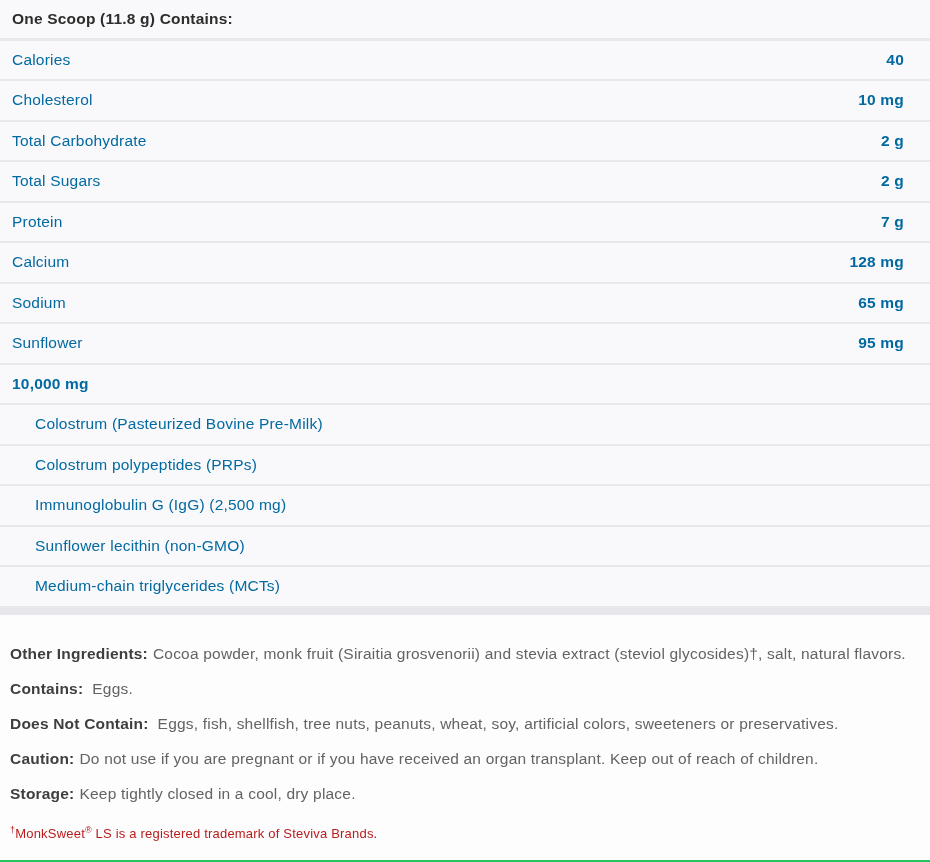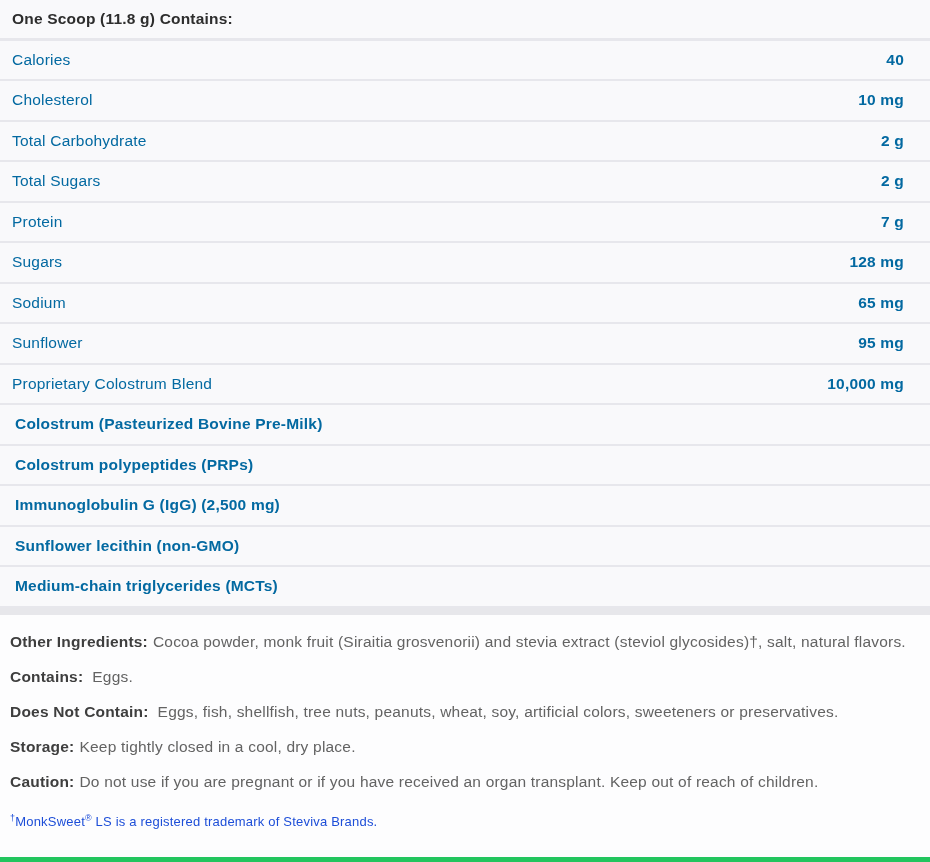--- a/index.html
+++ b/index.html
@@ -5,70 +5,70 @@
   * { margin: 0; padding: 0; box-sizing: border-box; }
   html, body {
     width: 930px; height: 862px;
     background: #fbfbfc;
     font-family: "Liberation Sans", "DejaVu Sans", sans-serif;
     overflow: hidden;
   }
   .panel {
     width: 930px; height: 862px;
     display: flex; flex-direction: column;
-    border-bottom: 5px solid #22c55e;
+    border-bottom: 2px solid #22c55e;
     background: #fbfbfc;
   }
   
   .facts-table { width: 100%; }
   .row {
     height: 40.53px;
     display: flex; align-items: center; justify-content: space-between;
     padding: 0 26px 0 12px;
     border-bottom: 2px solid #e7e7ec;
     background: #f9f9fb;
     font-size: 15.5px;
     color: #0369a1;
     letter-spacing: 0.2px;
   }
   .row.header-row {
     font-weight: bold;
     color: #2d2d2d;
     border-bottom-width: 3px;
   }
-  .row.indent { padding-left: 15px; font-weight: bold; }
+  .row.indent { padding-left: 35px; }
   .nutrient-label { white-space: nowrap; }
   .nutrient-value { white-space: nowrap; text-align: right; font-weight: bold; }
   .thick-divider {
     height: 7px;
     background: #e7e7eb;
     width: 100%;
   }
   
   .footer {
-    padding: 14px 10px 0 10px;
+    padding: 26px 10px 0 10px;
     background: #fdfdfe;
     flex: 1;
   }
   .para {
     font-size: 15.5px;
     line-height: 26px;
     color: #636363;
     letter-spacing: 0.2px;
     margin-bottom: 9px;
   }
   .para .plabel {
     font-weight: bold;
     color: #3e3e3e;
     margin-right: 5px;
   }
   .para.wide-gap .plabel { margin-right: 9px; }
   .footnote {
     font-size: 13px;
-    color: #1d4ed8;
+    color: #b91c1c;
     letter-spacing: 0.2px;
     margin-top: 14px;
     line-height: 18px;
   }
   .footnote sup { font-size: 9px; }
 </style>
 </head>
 <body>
 
 <div class="panel">
@@ -97,36 +97,35 @@
     <span class="nutrient-label">Total Sugars</span>
     <span class="nutrient-value">2 g</span>
   </div>
 
   <div class="row">
     <span class="nutrient-label">Protein</span>
     <span class="nutrient-value">7 g</span>
   </div>
 
   <div class="row">
-    <span class="nutrient-label">Sugars</span>
+    <span class="nutrient-label">Calcium</span>
     <span class="nutrient-value">128 mg</span>
   </div>
 
   <div class="row">
     <span class="nutrient-label">Sodium</span>
     <span class="nutrient-value">65 mg</span>
   </div>
 
   <div class="row">
     <span class="nutrient-label">Sunflower</span>
     <span class="nutrient-value">95 mg</span>
   </div>
 
   <div class="row">
-    <span class="nutrient-label">Proprietary Colostrum Blend</span>
     <span class="nutrient-value">10,000 mg</span>
   </div>
 
   <div class="row indent">
     <span class="nutrient-label">Colostrum (Pasteurized Bovine Pre-Milk)</span>
     <span class="nutrient-value"></span>
   </div>
 
   <div class="row indent">
     <span class="nutrient-label">Colostrum polypeptides (PRPs)</span>
@@ -160,25 +159,25 @@
 
   <div class="para wide-gap">
     <span class="plabel">Contains:</span><span class="ptext">Eggs.</span>
   </div>
 
   <div class="para wide-gap">
     <span class="plabel">Does Not Contain:</span><span class="ptext">Eggs, fish, shellfish, tree nuts, peanuts, wheat, soy, artificial colors, sweeteners or preservatives.</span>
   </div>
 
   <div class="para">
-    <span class="plabel">Storage:</span><span class="ptext">Keep tightly closed in a cool, dry place.</span>
+    <span class="plabel">Caution:</span><span class="ptext">Do not use if you are pregnant or if you have received an organ transplant. Keep out of reach of children.</span>
   </div>
 
   <div class="para">
-    <span class="plabel">Caution:</span><span class="ptext">Do not use if you are pregnant or if you have received an organ transplant. Keep out of reach of children.</span>
+    <span class="plabel">Storage:</span><span class="ptext">Keep tightly closed in a cool, dry place.</span>
   </div>
 </div>
     <div class="footnote">
       <sup>†</sup><span>MonkSweet</span><sup>®</sup><span> LS is a registered trademark of Steviva Brands.</span>
     </div>
   </div>
 
 </div>
 
 </body></html>

